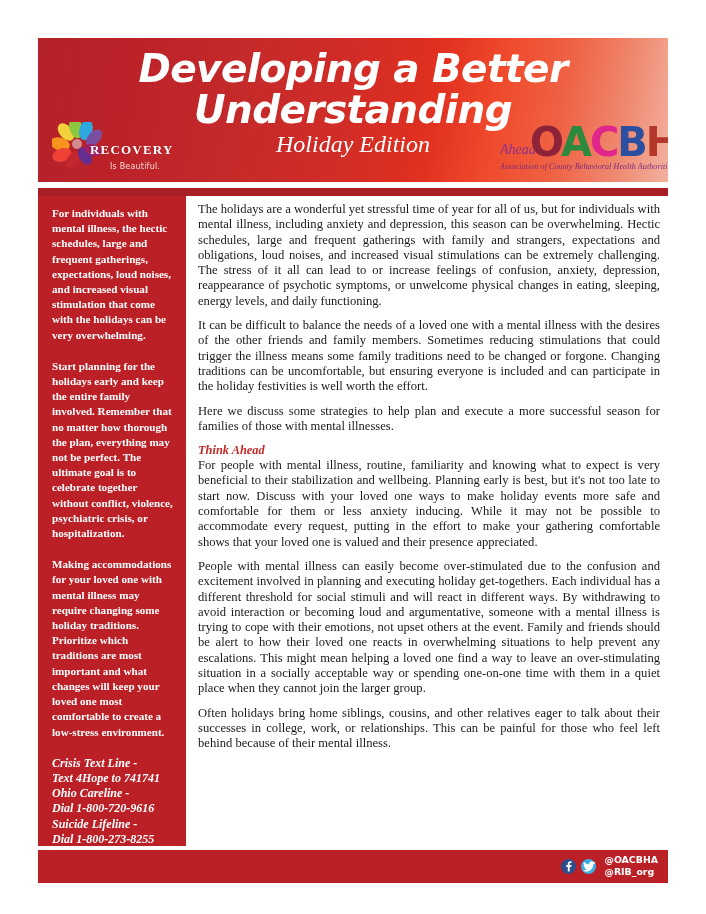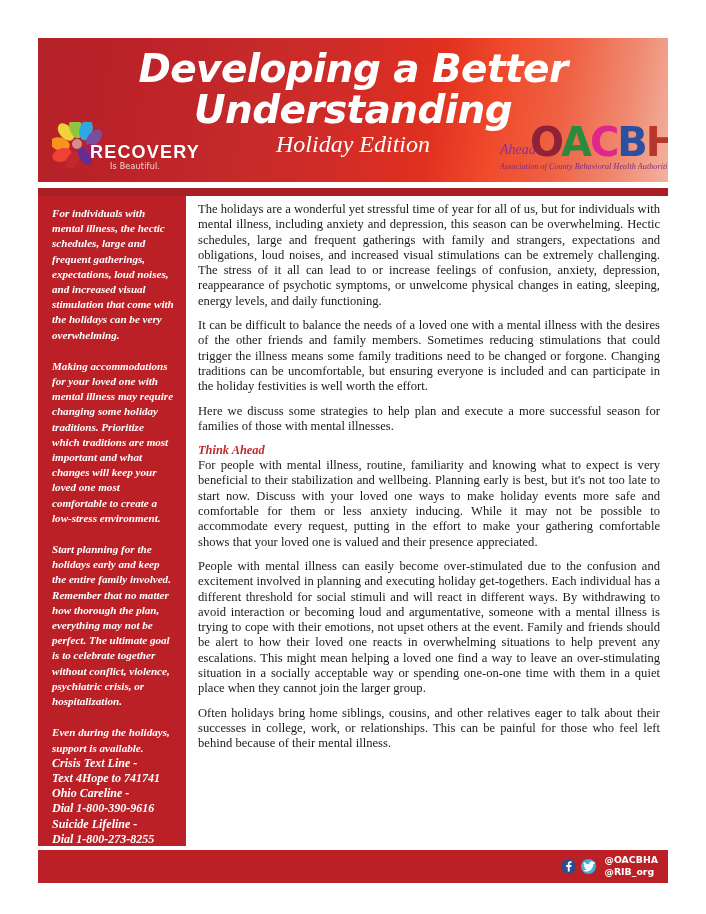--- a/index.html
+++ b/index.html
@@ -80,23 +80,23 @@
     position: absolute;
     left: 2px;
     top: 0px;
     width: 54px;
     height: 46px;
   }
   .recovery-text {
     position: absolute;
     left: 40px;
     top: 20px;
-    font-family: Liberation Sans, sans-serif;
-    font-weight: bold;
-    font-size: 18px;
+    font-family: Liberation Serif, serif;
+    font-weight: bold;
+    font-size: 13px;
     letter-spacing: 1.2px;
     color: #ffffff;
     text-shadow: 0 0 1px rgba(0,0,0,0.25);
   }
   .recovery-tag {
     position: absolute;
     left: 60px;
     top: 40px;
     font-family: "DejaVu Sans", sans-serif;
     font-size: 8px;
@@ -174,21 +174,20 @@
     top: 0;
     width: 148px;
     height: 650px;
     background: #bb2026;
   }
   .sidebar-inner {
     padding: 10px 12px 0 14px;
   }
   .sidebar-block {
     font-family: "Liberation Serif", serif;
-    font-style: italic;
     font-weight: bold;
     font-size: 11.1px;
     line-height: 15.2px;
     color: #ffffff;
     margin-bottom: 16px;
   }
   .sidebar-hotlines {
     font-family: "Liberation Serif", serif;
     font-style: italic;
     font-weight: bold;
@@ -327,28 +326,27 @@
     </div>
   </div>
 
   <div class="divider-bar"></div>
 
   <div class="content-area">
 
     <div class="sidebar">
       <div class="sidebar-inner">
         <div class="sidebar-block">For individuals with mental illness, the hectic schedules, large and frequent gatherings, expectations, loud noises, and increased visual stimulation that come with the holidays can be very overwhelming.</div>
+        <div class="sidebar-block">Start planning for the holidays early and keep the entire family involved. Remember that no matter how thorough the plan, everything may not be perfect. The ultimate goal is to celebrate together without conflict, violence, psychiatric crisis, or hospitalization.</div>
         <div class="sidebar-block">Making accommodations for your loved one with mental illness may require changing some holiday traditions. Prioritize which traditions are most important and what changes will keep your loved one most comfortable to create a low-stress environment.</div>
-        <div class="sidebar-block">Start planning for the holidays early and keep the entire family involved. Remember that no matter how thorough the plan, everything may not be perfect. The ultimate goal is to celebrate together without conflict, violence, psychiatric crisis, or hospitalization.</div>
-        <div class="sidebar-block" style="margin-bottom:0;">Even during the holidays, support is available.</div>
         <div class="sidebar-hotlines">
           <div>Crisis Text Line -</div>
           <div>Text 4Hope to 741741</div>
           <div>Ohio Careline -</div>
-          <div>Dial 1-800-390-9616</div>
+          <div>Dial 1-800-720-9616</div>
           <div>Suicide Lifeline -</div>
           <div>Dial 1-800-273-8255</div>
         </div>
       </div>
     </div>
 
     <div class="main-col">
       <div class="main-inner">
 
         <p class="body-para">The holidays are a wonderful yet stressful time of year for all of us, but for individuals with mental illness, including anxiety and depression, this season can be overwhelming. Hectic schedules, large and frequent gatherings with family and strangers, expectations and obligations, loud noises, and increased visual stimulations can be extremely challenging. The stress of it all can lead to or increase feelings of confusion, anxiety, depression, reappearance of psychotic symptoms, or unwelcome physical changes in eating, sleeping, energy levels, and daily functioning.</p>

